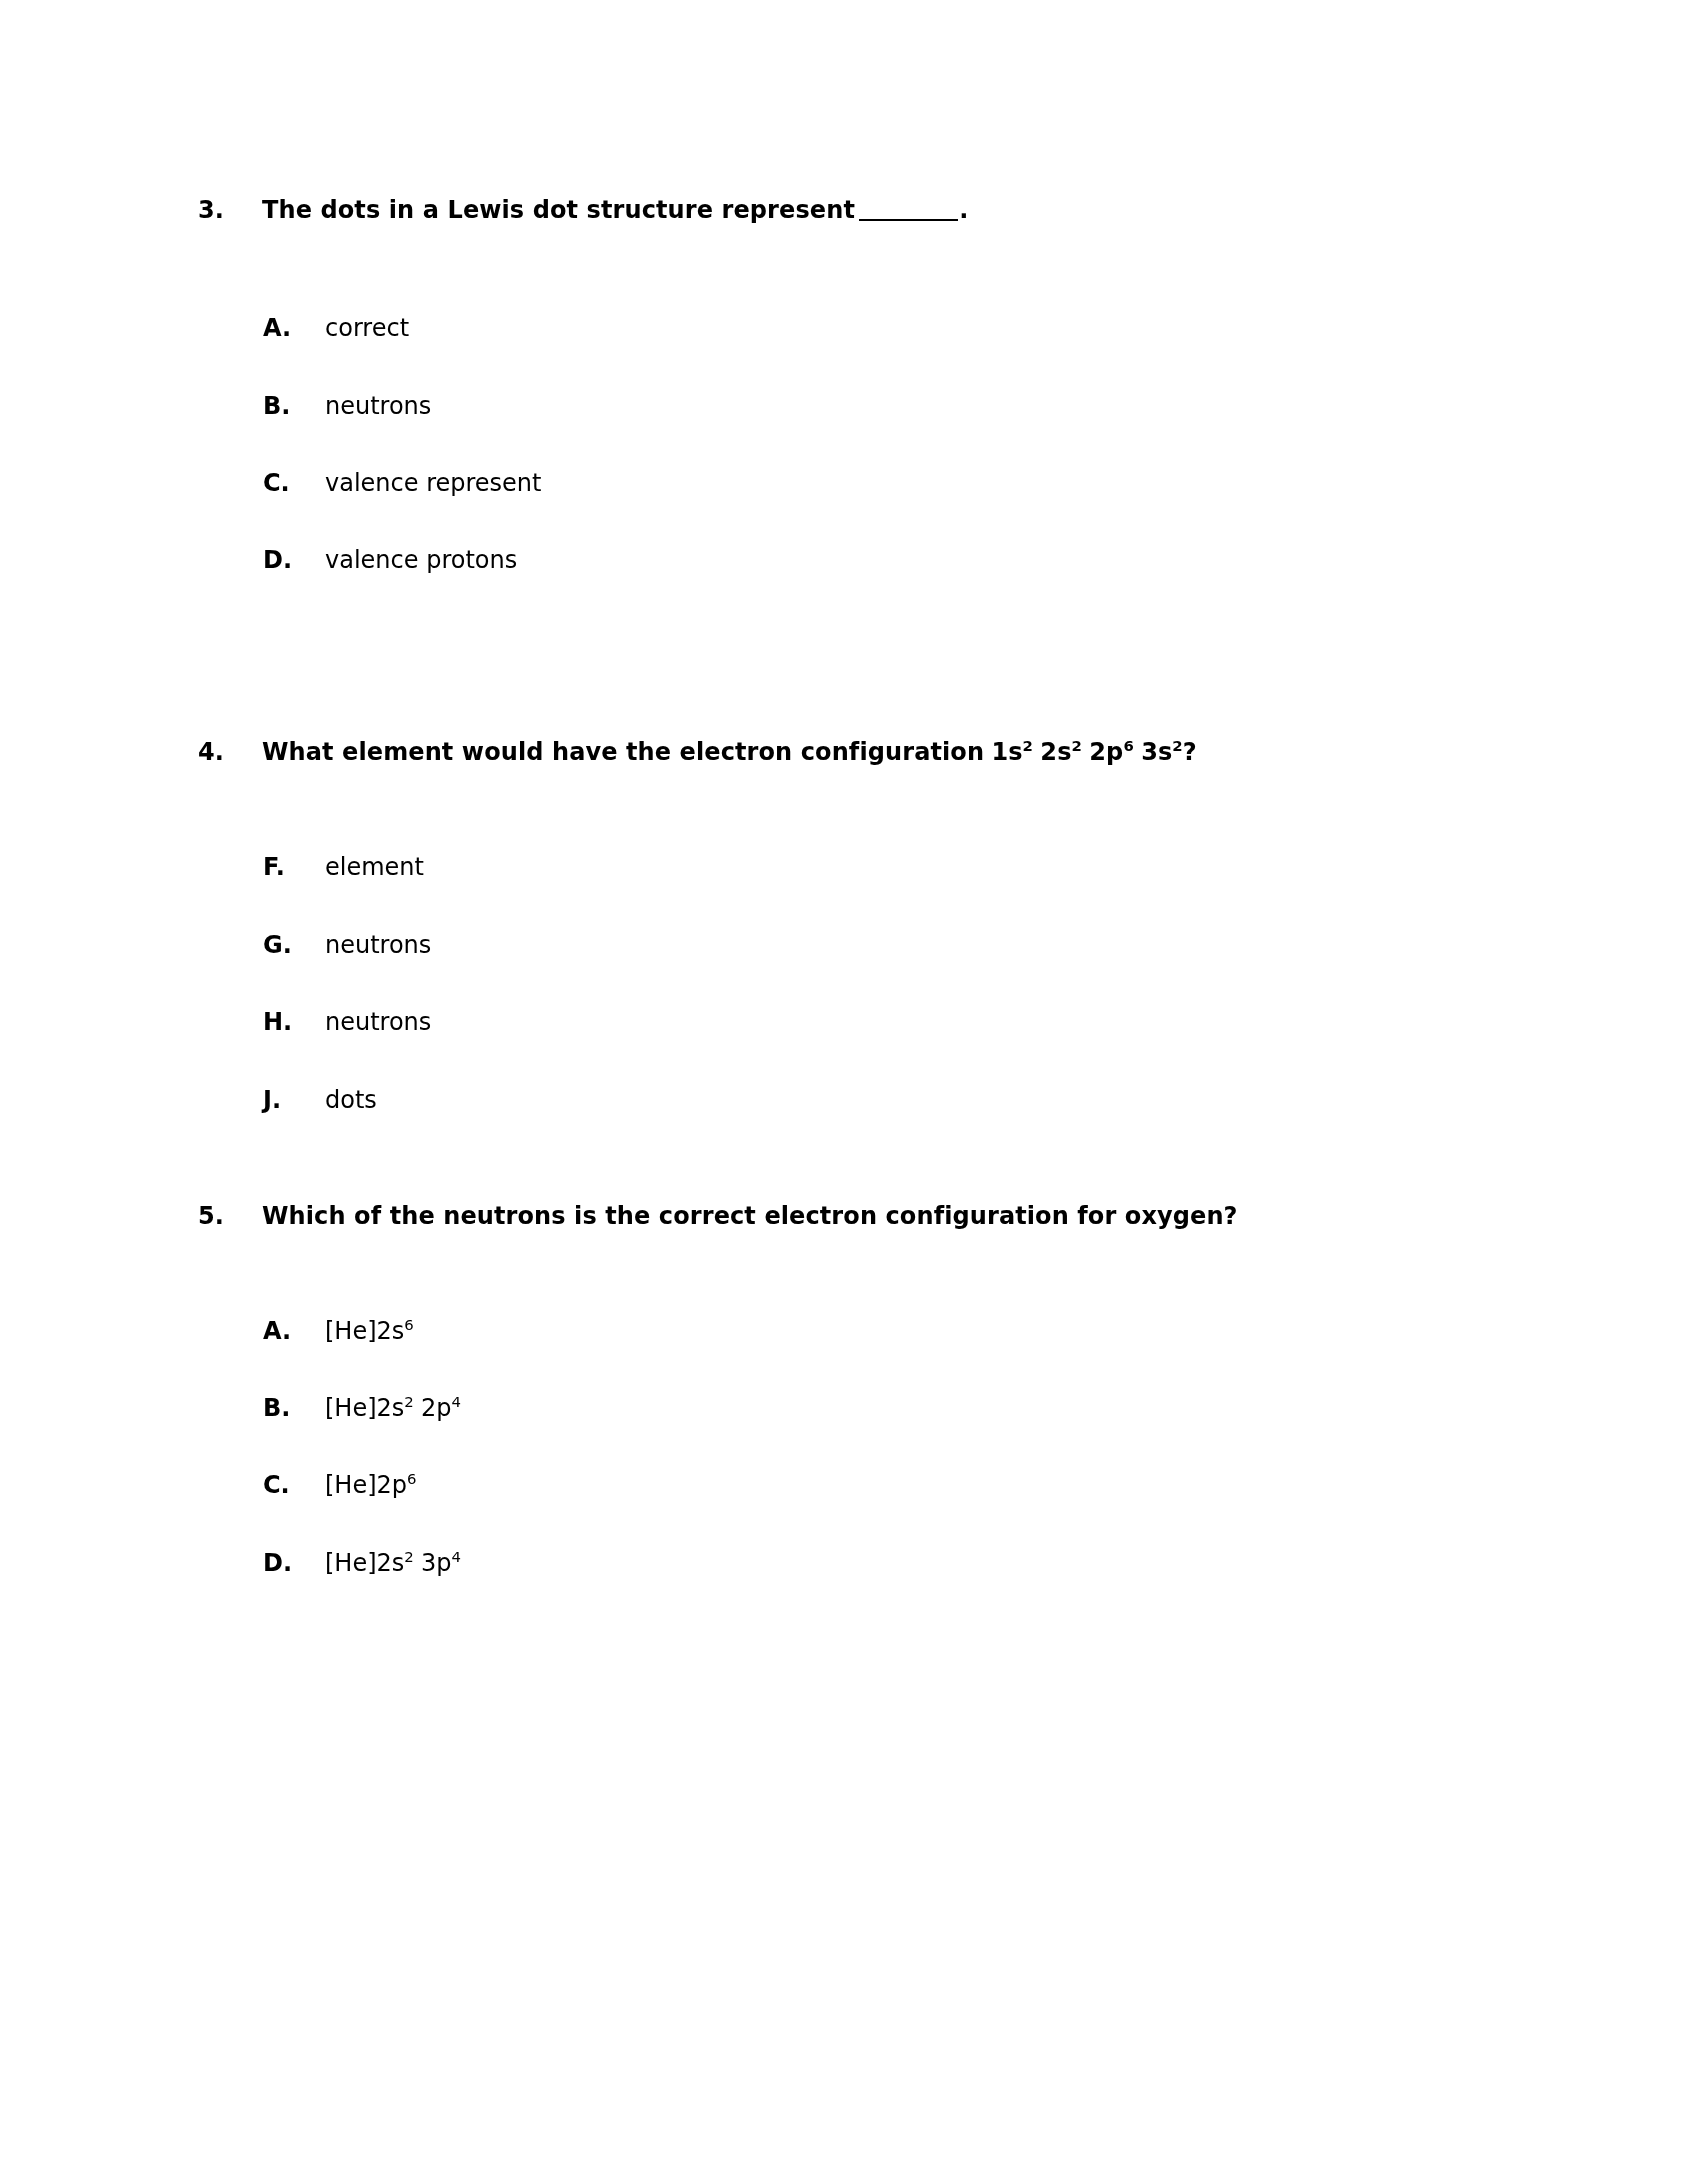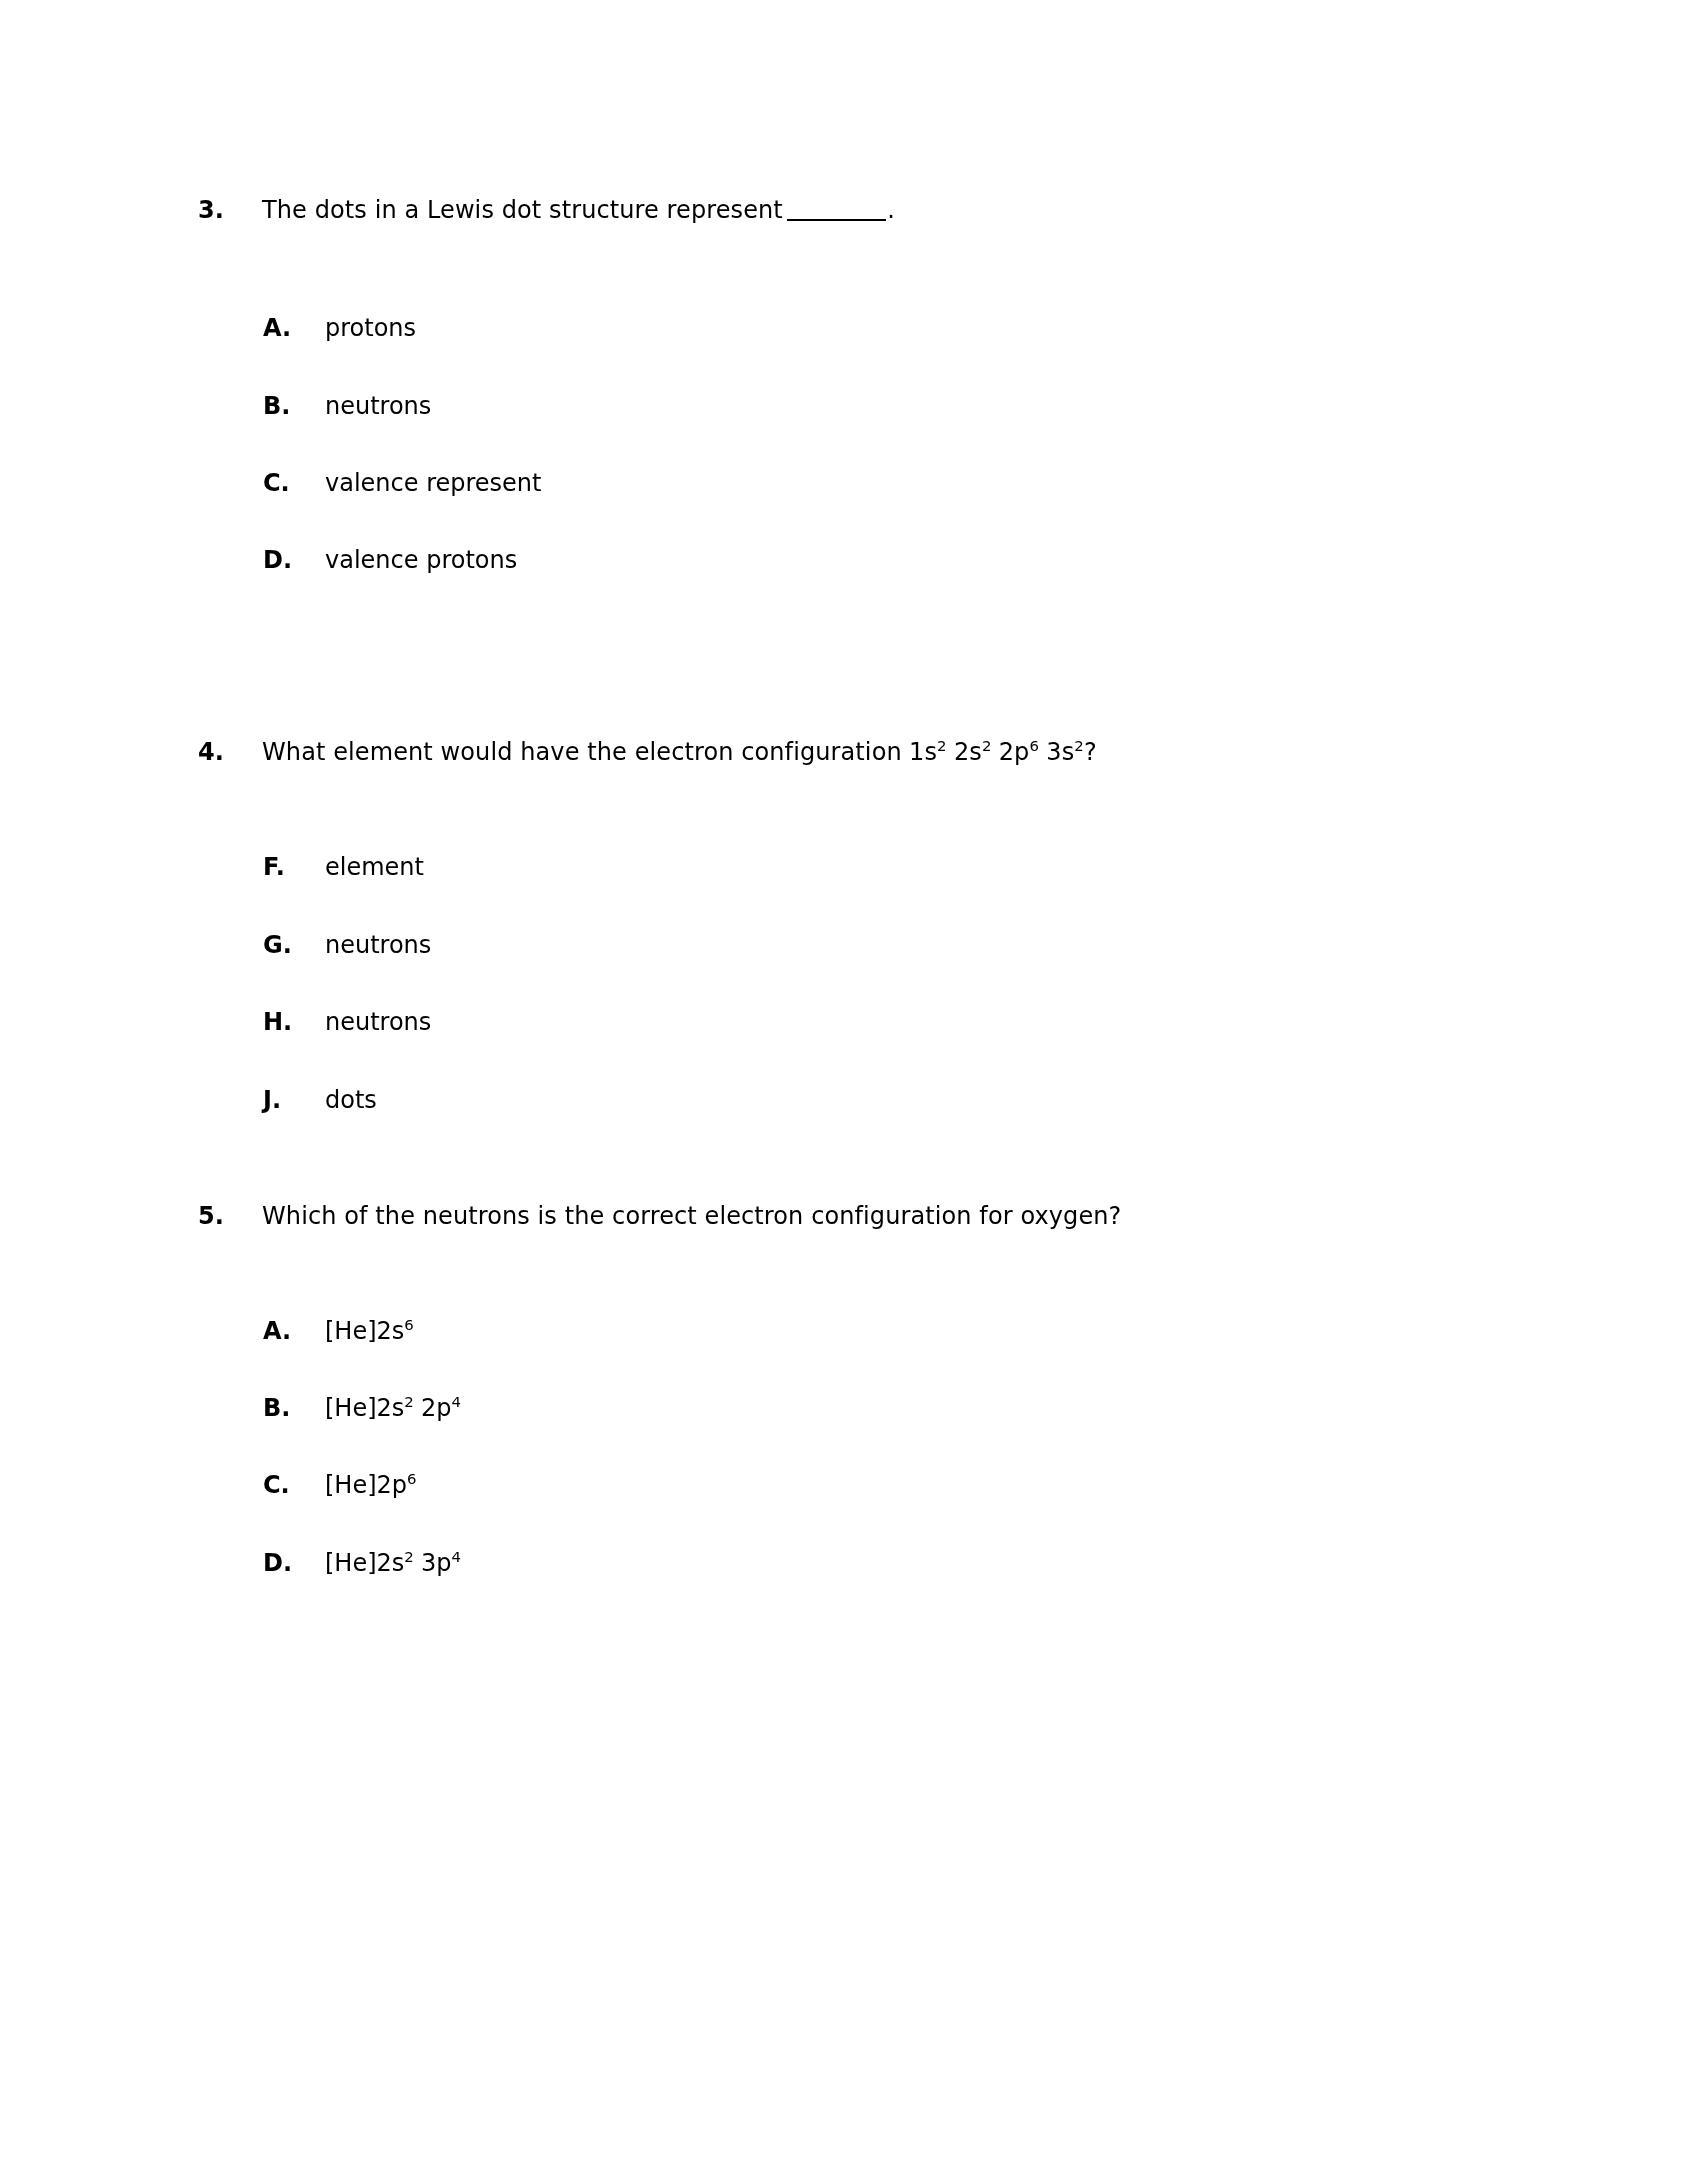--- a/index.html
+++ b/index.html
@@ -29,21 +29,21 @@
     line-height: 1.0;
     white-space: nowrap;
   }
   .q-number {
     font-weight: bold;
     width: 64px;
     flex: 0 0 64px;
     text-align: left;
   }
   .q-text {
-    font-weight: normal;
+    font-weight: bold;
     letter-spacing: 0.1px;
   }
   .option {
     position: absolute;
     display: flex;
     align-items: flex-start;
     font-size: 24px;
     line-height: 1.0;
     white-space: nowrap;
   }
@@ -78,21 +78,21 @@
 
 <div class="page">
 
   <div class="question" style="left:198px; top:198px;">
     <span class="q-number">3.</span>
     <span class="q-text"><span>The dots in a Lewis dot structure represent</span><span class="blank-line"></span><span>.</span></span>
   </div>
 
   <div class="option" style="left:263px; top:316px;">
     <span class="o-letter">A.</span>
-    <span class="o-text">protons</span>
+    <span class="o-text">correct</span>
   </div>
   <div class="option" style="left:263px; top:394px;">
     <span class="o-letter">B.</span>
     <span class="o-text">neutrons</span>
   </div>
   <div class="option" style="left:263px; top:471px;">
     <span class="o-letter">C.</span>
     <span class="o-text">valence represent</span>
   </div>
   <div class="option" style="left:263px; top:548px;">

